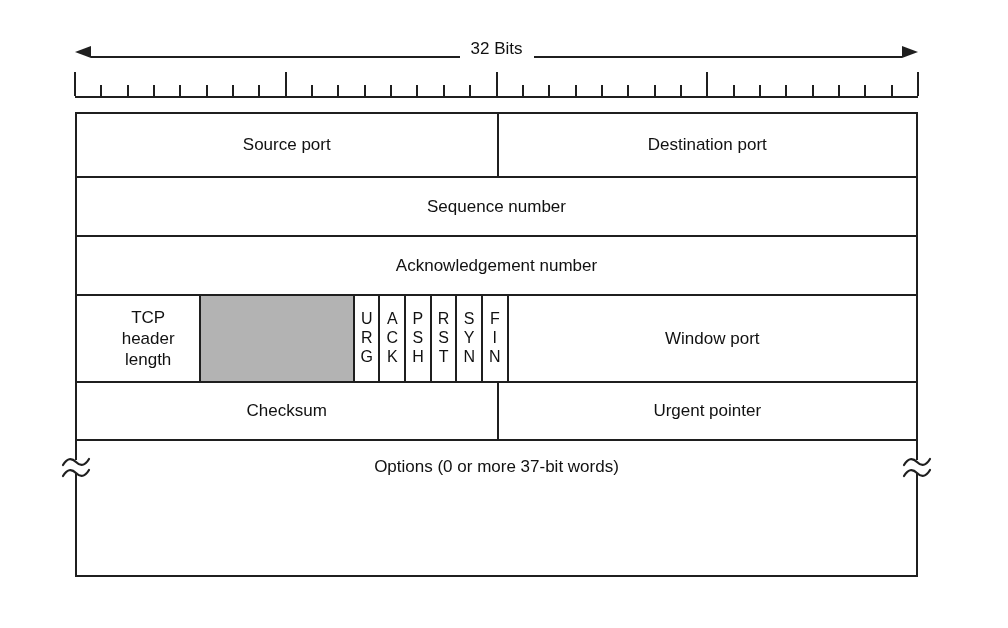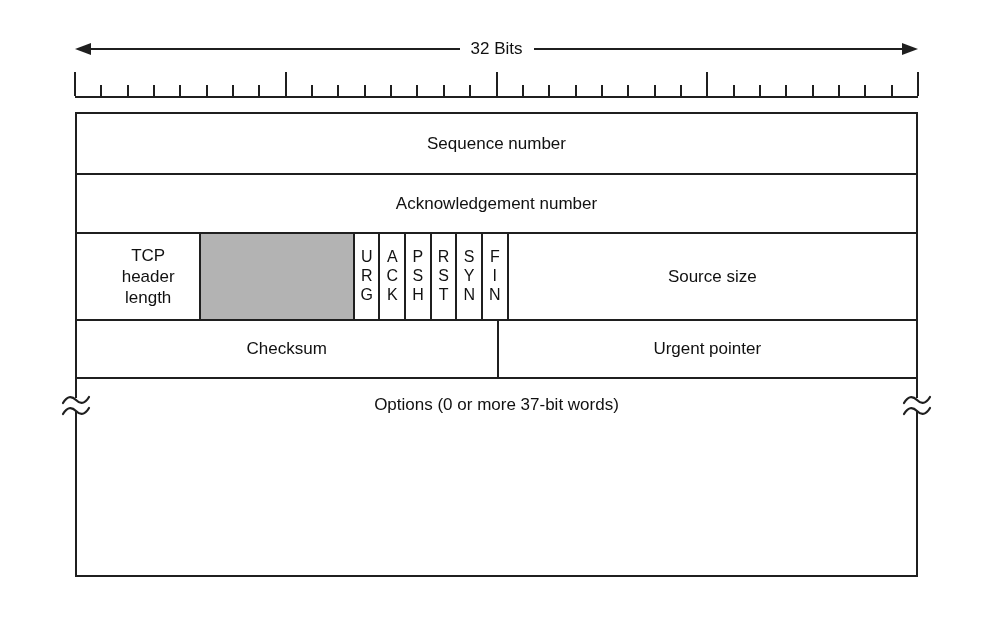--- a/index.html
+++ b/index.html
@@ -17,21 +17,21 @@
     position: relative;
     overflow: hidden;
   }
   .stage { position: absolute; inset: 0; }
 
   
   .bits-arrow {
     position: absolute;
     left: 75px; top: 40px;
     width: 843px; height: 18px;
-    display: flex; align-items: center;
+    display: flex; align-items: flex-end;
   }
   .arrow-line { flex: 1 1 auto; height: 2px; background: var(--line); }
   .arrowhead { width: 0; height: 0; flex: 0 0 auto; }
   .arrowhead.left  { border-top: 6px solid transparent; border-bottom: 6px solid transparent; border-right: 16px solid var(--line); }
   .arrowhead.right { border-top: 6px solid transparent; border-bottom: 6px solid transparent; border-left: 16px solid var(--line); }
   .bits-label {
     flex: 0 0 auto;
     padding: 0 11px;
     font-size: 17px;
     line-height: 18px;
@@ -133,20 +133,24 @@
       <div class="tick" style="left: 81.25%;"></div>
       <div class="tick" style="left: 84.375%;"></div>
       <div class="tick" style="left: 87.5%;"></div>
       <div class="tick" style="left: 90.625%;"></div>
       <div class="tick" style="left: 93.75%;"></div>
       <div class="tick" style="left: 96.875%;"></div>
       <div class="tick major" style="left: 100%;"></div>
     </div>
 
   <div class="tcp-box">
+      <div class="row" style="height: 62px;">
+        <div class="cell" style="width: 50%;">Source port</div>
+        <div class="cell" style="width: 50%;">Destination port</div>
+      </div>
       <div class="row" style="height: 59px;">
         <div class="cell" style="width: 100%;">Sequence number</div>
       </div>
       <div class="row" style="height: 59px;">
         <div class="cell" style="width: 100%;">Acknowledgement number</div>
       </div>
       <div class="row" style="height: 87px;">
         <div class="cell" style="width: 12.5%; margin-left: 20px;">TCP
 header
 length</div>
@@ -162,21 +166,21 @@
 H</div>
         <div class="cell vertical" style="width: 3.125%;">R
 S
 T</div>
         <div class="cell vertical" style="width: 3.125%;">S
 Y
 N</div>
         <div class="cell vertical" style="width: 3.125%;">F
 I
 N</div>
-        <div class="cell" style="width: 50%;">Source size</div>
+        <div class="cell" style="width: 50%;">Window port</div>
       </div>
       <div class="row" style="height: 58px;">
         <div class="cell" style="width: 50%;">Checksum</div>
         <div class="cell" style="width: 50%;">Urgent pointer</div>
       </div>
       <div class="row" style="height: 53px;">
         <div class="cell" style="width: 100%;">Options (0 or more 37-bit words)</div>
         <div class="break-mark left">
           <svg width="32" height="30" viewBox="0 0 32 30">
             <rect x="0" y="8" width="32" height="13" fill="#ffffff"></rect>

